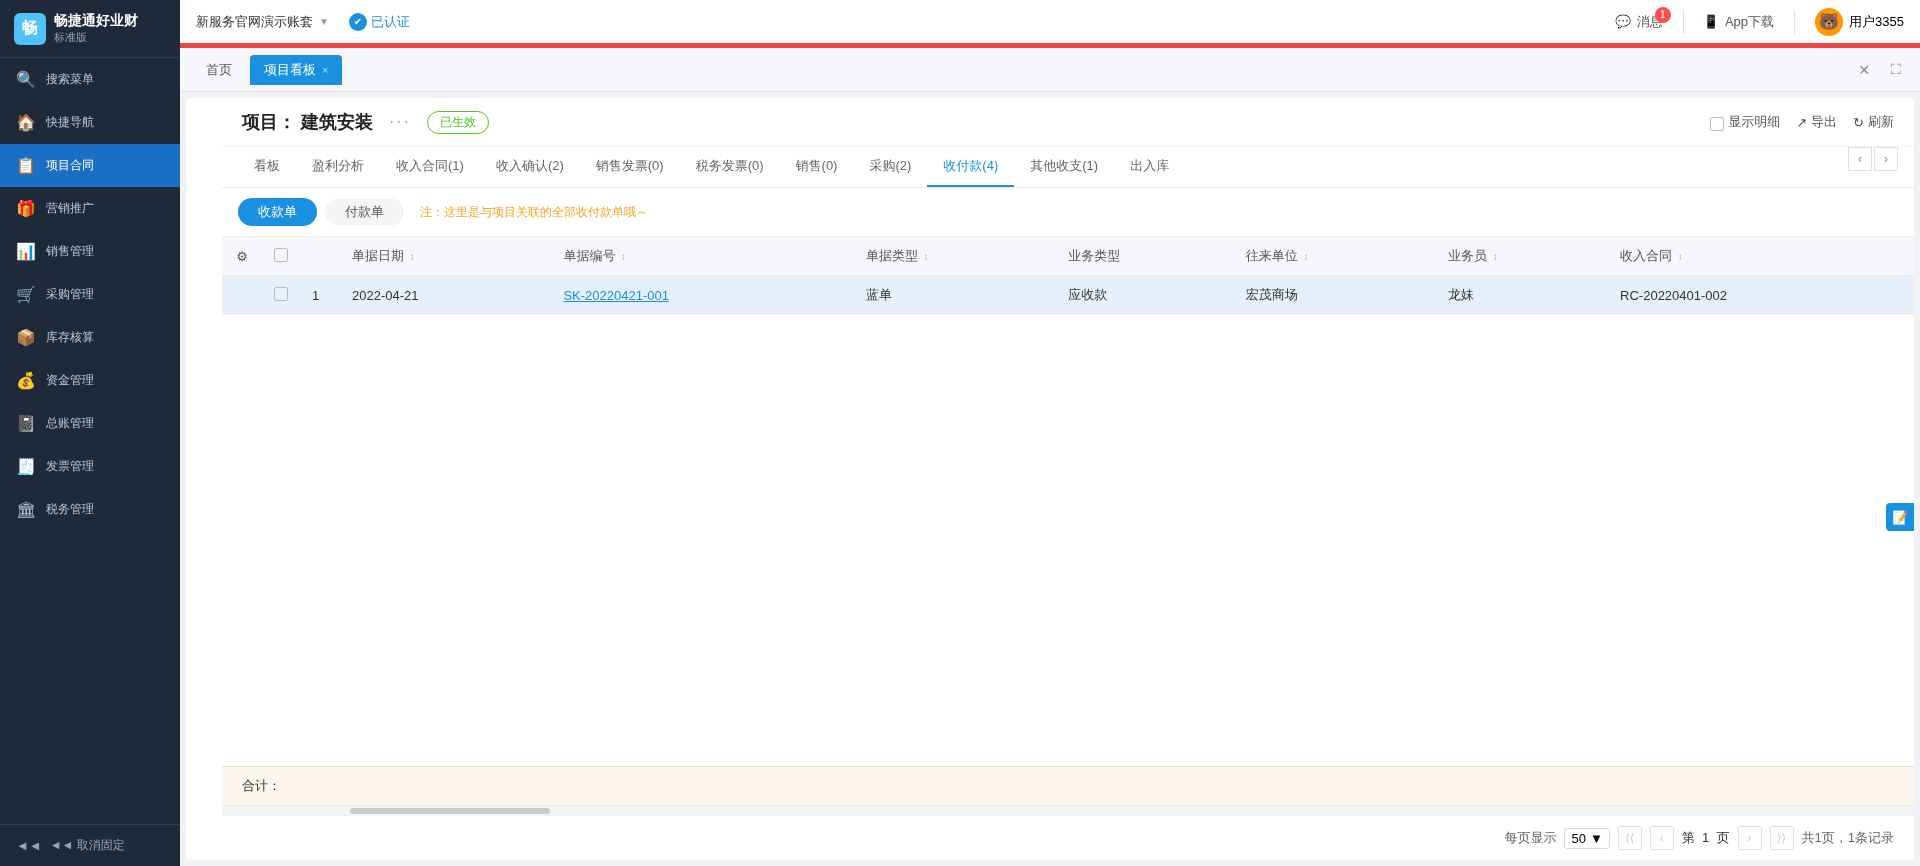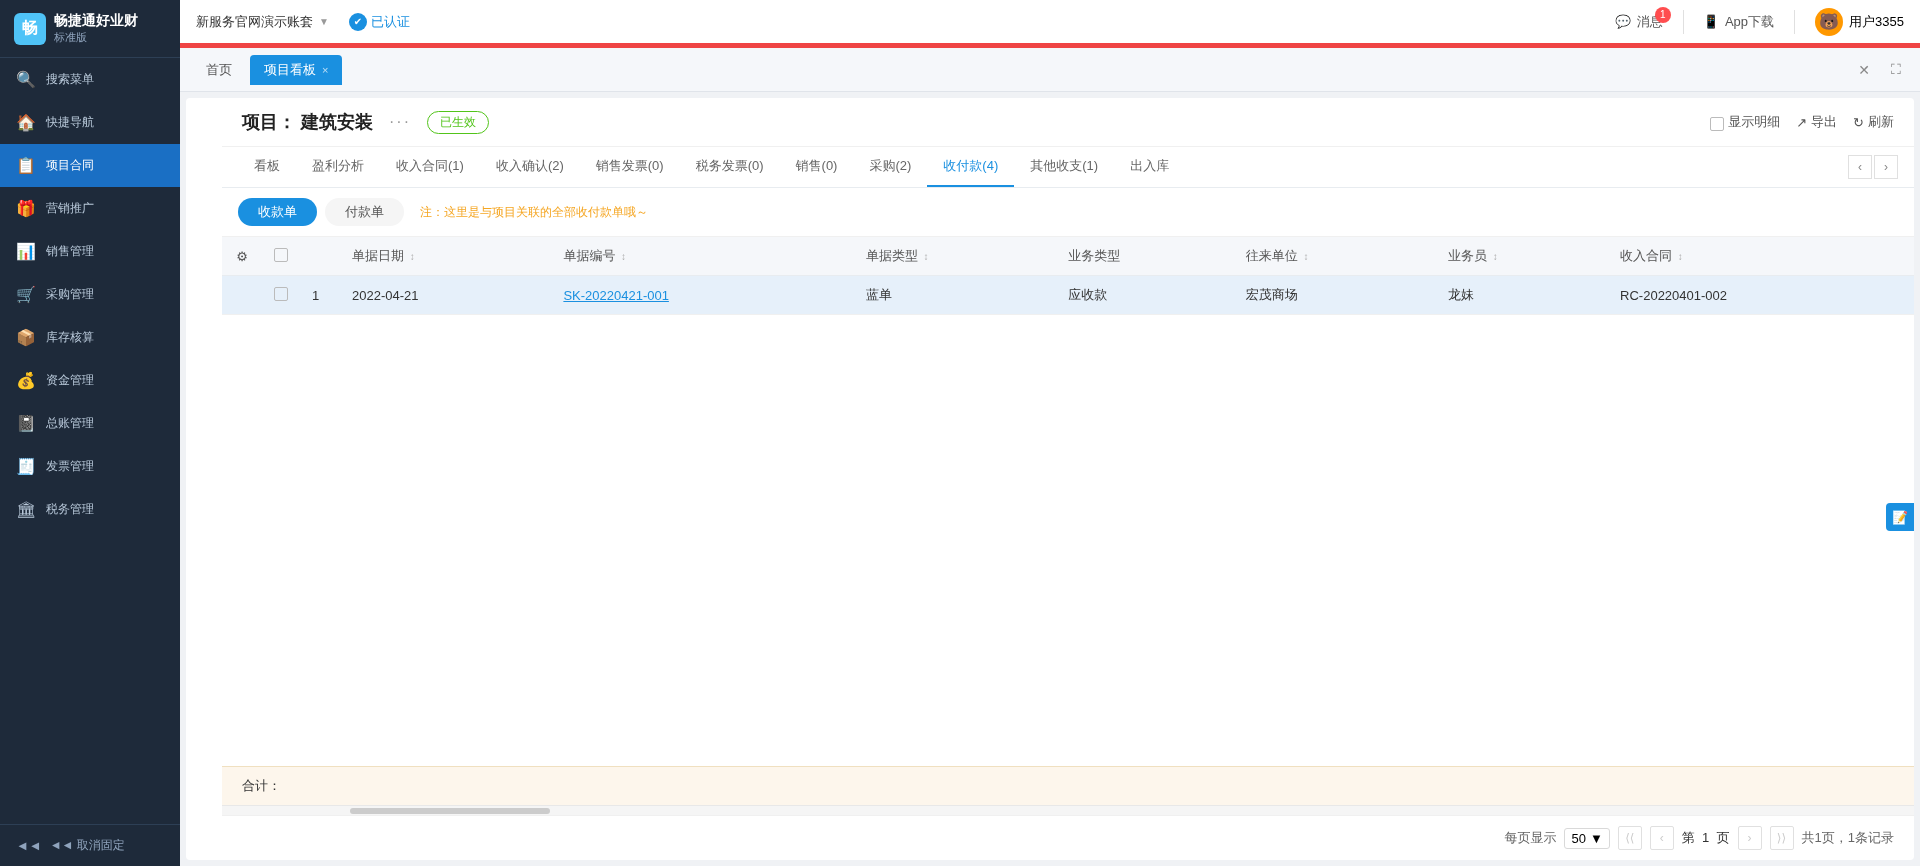--- a/index.html
+++ b/index.html
@@ -197,21 +197,20 @@
     }
     .checkbox-box {
       width: 14px; height: 14px;
       border: 1px solid #bbb;
       border-radius: 2px;
     }
 
     
     .nav-tabs {
       display: flex;
-      align-items: center;
       padding: 0 16px;
       border-bottom: 1px solid #e8ecf0;
       flex-shrink: 0;
       overflow-x: auto;
     }
     .nav-tabs::-webkit-scrollbar { display: none; }
     .nav-tab {
       padding: 10px 16px;
       cursor: pointer;
       font-size: 13px;

